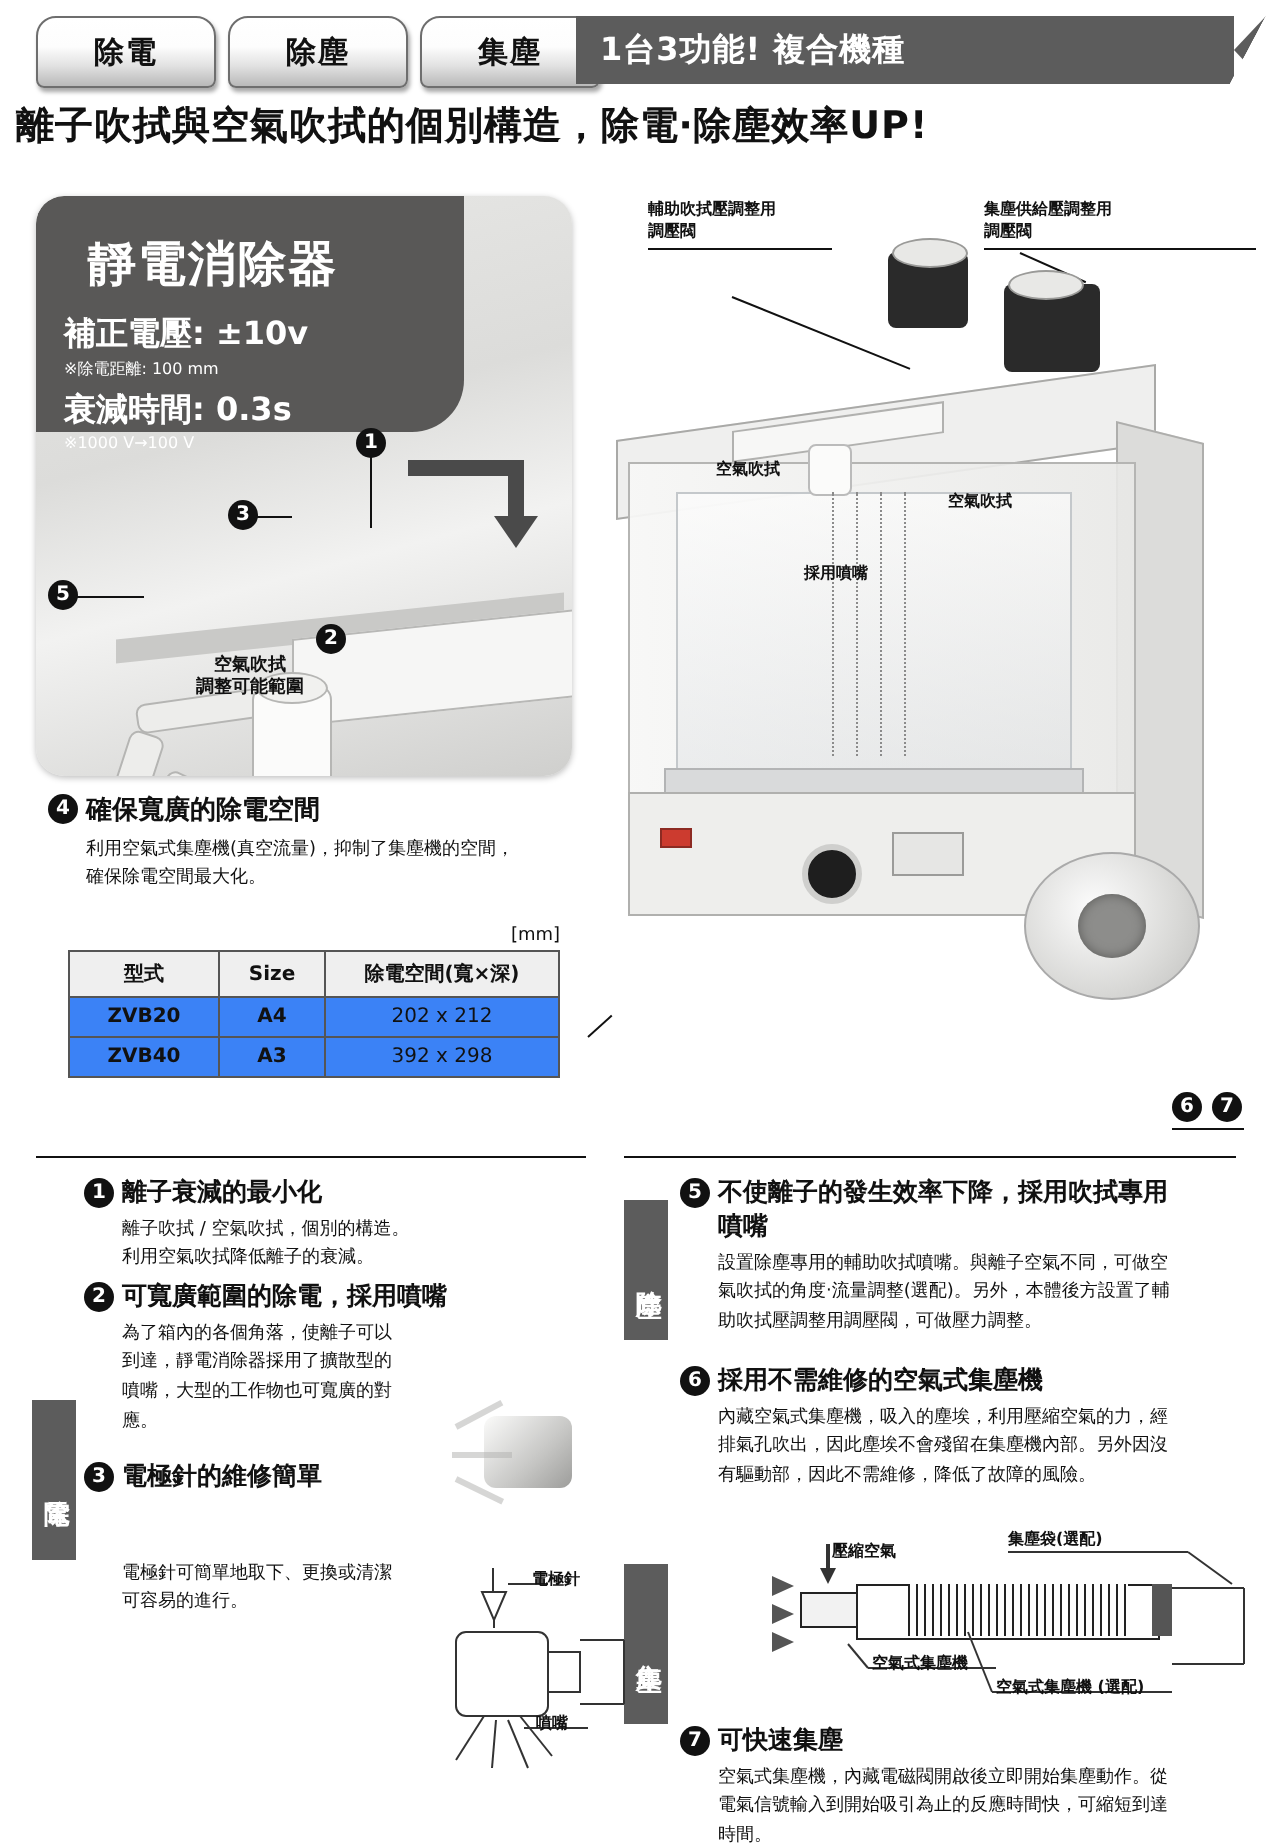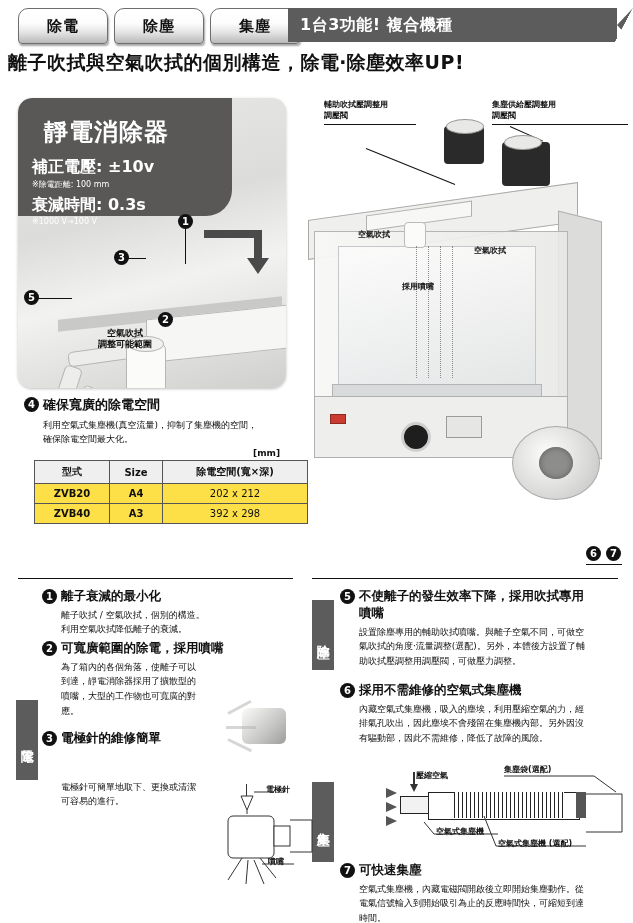--- a/index.html
+++ b/index.html
@@ -85,25 +85,25 @@
   .circle-hl{position:absolute;left:216px;top:330px;width:86px;height:72px;border-radius:50%;
            background:radial-gradient(circle at 40% 38%,#fdfdfd,#d8d8d6 62%,#bfbfbd 100%);
            border:1px solid #aaa;}
   .circle-hl:after{content:"";position:absolute;left:26px;top:20px;width:34px;height:32px;
            border-radius:50%;background:#8d8d8b;box-shadow:inset 0 0 6px #5a5a58;}
 
   
   .blk4{position:absolute;left:24px;top:396px;width:262px;}
   .blk4 .t{font-size:13px;font-weight:700;}
   .blk4 .d{font-size:9px;line-height:1.5;margin-top:5px;}
-  .unit{font-size:9px;text-align:right;margin-top:2px;padding-right:10px;font-weight:bold;}
-  table{border-collapse:collapse;margin-top:2px;width:274px;font-size:10px;}
+  .unit{font-size:9px;text-align:right;margin-top:17px;padding-right:10px;}
+  table{border-collapse:collapse;margin-top:2px;width:246px;font-size:10px;}
   th,td{border:1px solid #555;text-align:center;padding:4px 2px;font-weight:700;}
   th{background:#efefef;}
-  td{background:#fde047;}
+  td{background:#3b82f6;}
 
   
   .vtab{position:absolute;width:22px;background:#5c5c5c;color:#fff;font-size:13px;font-weight:700;
         display:flex;flex-direction:column;align-items:center;justify-content:center;line-height:1.05;
         letter-spacing:0;padding:4px 0;box-sizing:border-box;}
   .feat{position:absolute;}
   .feat .ft{font-size:12.5px;font-weight:700;line-height:1.35;display:flex;align-items:flex-start;}
   .feat .ft .num{width:15px;height:15px;border-radius:50%;background:#111;color:#fff;font-size:10px;
         display:flex;align-items:center;justify-content:center;margin-right:4px;flex:none;margin-top:1px;}
   .feat .fd{font-size:9px;line-height:1.62;margin-top:3px;padding-left:19px;}

